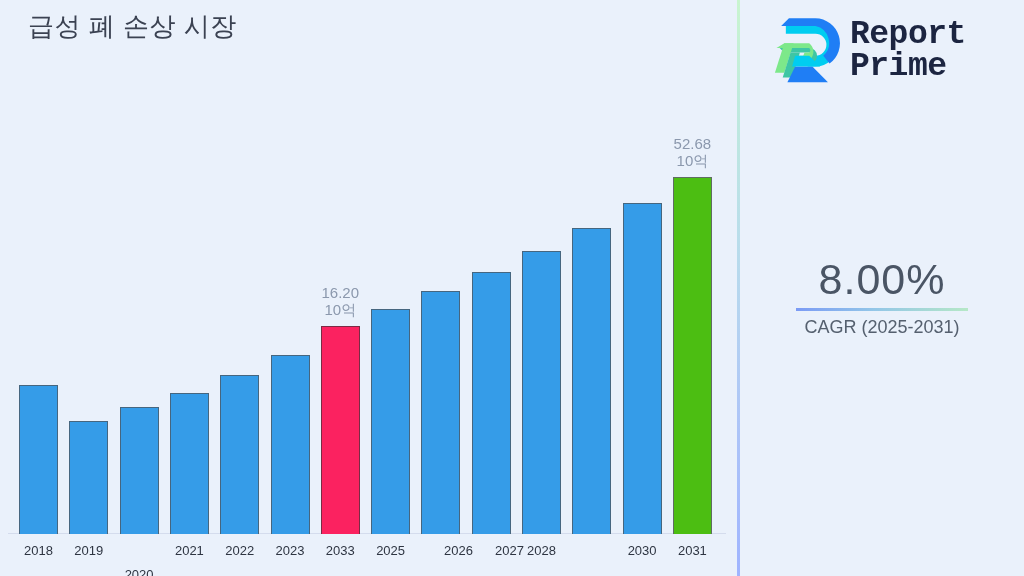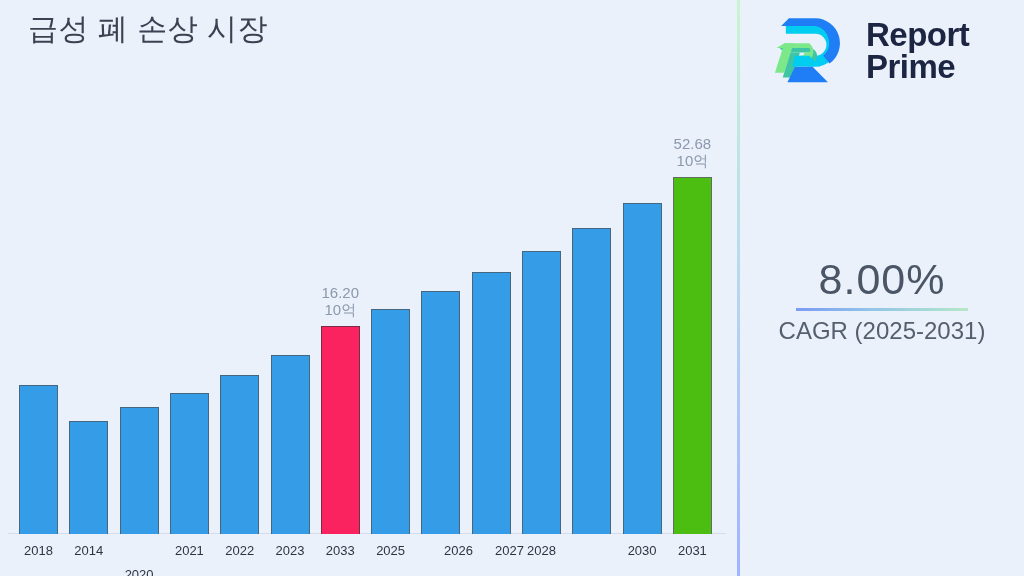--- a/index.html
+++ b/index.html
@@ -19,21 +19,21 @@
     width: 1024px;
     height: 576px;
     background: #eaf1fb;
   }
 
   
   .chart-title {
     position: absolute;
     left: 28px;
     top: 9px;
-    font-size: 30px;
+    font-size: 26px;
     font-weight: 400;
     color: #3b4252;
     letter-spacing: 0.5px;
     white-space: nowrap;
   }
 
   
   .panel-divider {
     position: absolute;
     left: 737px;
@@ -94,21 +94,22 @@
     width: 284px;
     height: 576px;
   }
 
   .logo-wrap {
     position: absolute;
     left: 24px;
     top: 12px;
     display: flex;
     align-items: center;
-    gap: 24px;
+    gap: 8px;
+    font-family: Liberation Mono, monospace;
   }
   .logo-mark { width: 78px; height: 78px; flex: none; }
   .logo-text {
     font-size: 33px;
     font-weight: bold;
     line-height: 0.98;
     color: #1c2541;
     letter-spacing: -0.5px;
   }
   .logo-text div { display: block; }
@@ -127,21 +128,21 @@
     letter-spacing: 1px;
   }
   .cagr-rule {
     margin: 4px auto 0 auto;
     width: 172px;
     height: 3px;
     background: linear-gradient(to right, #7b9bf5 0%, #93c6e8 45%, #b6e8c7 100%);
   }
   .cagr-caption {
     margin-top: 6px;
-    font-size: 24px;
+    font-size: 18px;
     color: #55606f;
   }
 </style>
 </head>
 <body>
 
 <div class="page">
 
   <div class="chart-title">급성 폐 손상 시장</div>
 
@@ -158,21 +159,21 @@
         <div class="bar blue" style="left: 371.1px; width: 39px; top: 308.946px; height: 225.054px;"></div>
         <div class="bar blue" style="left: 421.4px; width: 39px; top: 290.942px; height: 243.058px;"></div>
         <div class="bar blue" style="left: 471.7px; width: 39px; top: 271.651px; height: 262.349px;"></div>
         <div class="bar blue" style="left: 522px; width: 39px; top: 251.075px; height: 282.925px;"></div>
         <div class="bar blue" style="left: 572.3px; width: 39px; top: 227.927px; height: 306.073px;"></div>
         <div class="bar blue" style="left: 622.6px; width: 39px; top: 203.492px; height: 330.508px;"></div>
         <div class="bar green" style="left: 672.9px; width: 39px; top: 177px; height: 357px;"></div>
       </div>
     <div id="ticks-layer">
         <div class="tick-label" style="left: 11px; width: 55px;">2018</div>
-        <div class="tick-label" style="left: 61.3px; width: 55px;">2014</div>
+        <div class="tick-label" style="left: 61.3px; width: 55px;">2019</div>
         <div class="tick-label" style="left: 111.6px; width: 55px; margin-top: 24px;">2020</div>
         <div class="tick-label" style="left: 161.9px; width: 55px;">2021</div>
         <div class="tick-label" style="left: 212.2px; width: 55px;">2022</div>
         <div class="tick-label" style="left: 262.5px; width: 55px;">2023</div>
         <div class="tick-label" style="left: 312.8px; width: 55px;">2033</div>
         <div class="tick-label" style="left: 363.1px; width: 55px;">2025</div>
         <div class="tick-label" style="left: 431px; width: 55px;">2026</div>
         <div class="tick-label" style="left: 482px; width: 55px;">2027</div>
         <div class="tick-label" style="left: 514px; width: 55px;">2028</div>
         <div class="tick-label" style="left: 564.3px; width: 55px; margin-top: 40px;">2029</div>

